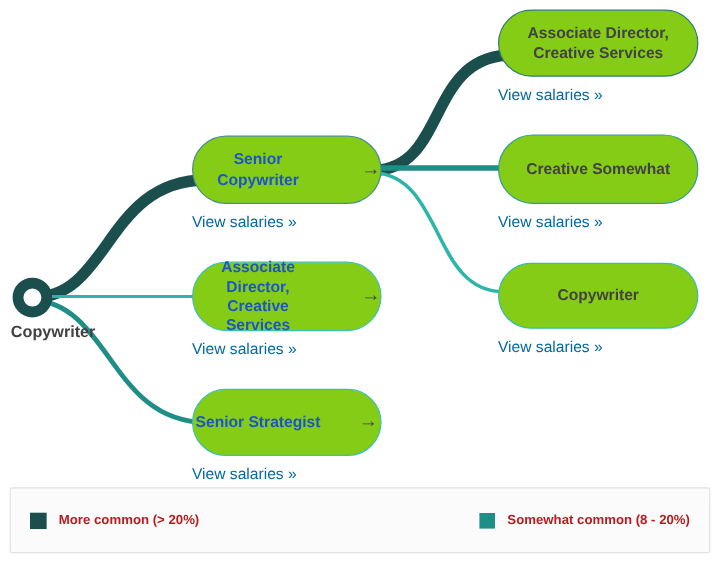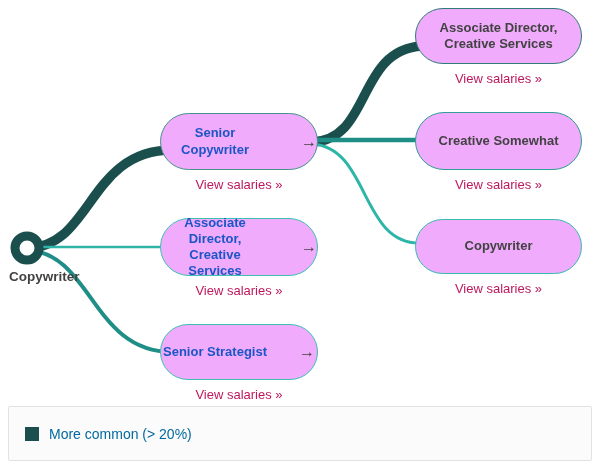--- a/index.html
+++ b/index.html
@@ -2,41 +2,41 @@
 <html><head>
 <meta charset="utf-8">
 <style>
   html,body{margin:0;padding:0;background:#fff;}
   .stage{
     position:relative;width:600px;height:468px;overflow:hidden;
     font-family:"Liberation Sans","DejaVu Sans",sans-serif;background:#fff;
   }
   .edges{position:absolute;left:0;top:0;}
   .pill{
-    position:absolute;background:#f0abfc;border:1.5px solid #3bc0b1;border-radius:30px;
+    position:absolute;background:#84cc16;border:1.5px solid #3bc0b1;border-radius:30px;
     display:flex;align-items:center;justify-content:center;text-align:center;
     font-size:13px;font-weight:bold;line-height:1.25;box-sizing:border-box;cursor:pointer;
   }
   .pill .arrow{color:#424242;font-weight:normal;font-size:16px;margin-left:6px;line-height:1;}
   .title-blue{color:#1c56c6;gap:26px;}
   .title-dark{color:#424242;}
   .two-line{display:flex;flex-direction:column;}
   .vs-link{
-    position:absolute;text-align:center;font-size:13px;color:#be185d;cursor:pointer;
+    position:absolute;text-align:left;font-size:13px;color:#0369a1;cursor:pointer;
   }
   .root-label{
     position:absolute;left:9px;top:269px;font-size:13.5px;font-weight:bold;color:#424242;
   }
   .legend{
     position:absolute;left:8px;top:406px;width:584px;height:55px;box-sizing:border-box;
     background:#fbfbfb;border:1px solid #e2e2e2;border-radius:2px;
     display:flex;align-items:center;justify-content:space-between;padding:0 16px;
   }
   .legend-item{display:flex;align-items:center;gap:10px;}
-  .legend-item .lbl{font-size:14px;color:#0369a1;white-space:nowrap;}
+  .legend-item .lbl{font-size:11px;color:#b91c1c;white-space:nowrap;font-weight:bold;}
   .swatch{display:block;}
 </style>
 </head>
 <body>
 
 <div class="stage">
 
   <svg class="edges" width="600" height="405" viewBox="0 0 600 405">
     <path d="M 27 248 C 92 248 88 150 172 150" fill="none" stroke-width="9.5" stroke="#1b4f4d"></path>
     <path d="M 27 247 L 172 247" fill="none" stroke-width="2.5" stroke="#2db5a7"></path>
@@ -88,15 +88,21 @@
   </div>
   <div class="vs-link" style="left:415px;top:281px;width:167px;">View salaries »</div>
 
   <div class="legend">
     <div class="legend-item">
       <svg class="swatch" width="14" height="14">
         <rect x="0" y="0" width="14" height="14" fill="#1b4f4d"></rect>
       </svg>
       <span class="lbl">More common (&gt; 20%)</span>
     </div>
+    <div class="legend-item">
+      <svg class="swatch" width="14" height="14">
+        <rect x="0.5" y="0.5" width="13" height="13" fill="#1f8e86"></rect>
+      </svg>
+      <span class="lbl">Somewhat common (8 - 20%)</span>
+    </div>
   </div>
 
 </div>
 
 </body></html>

